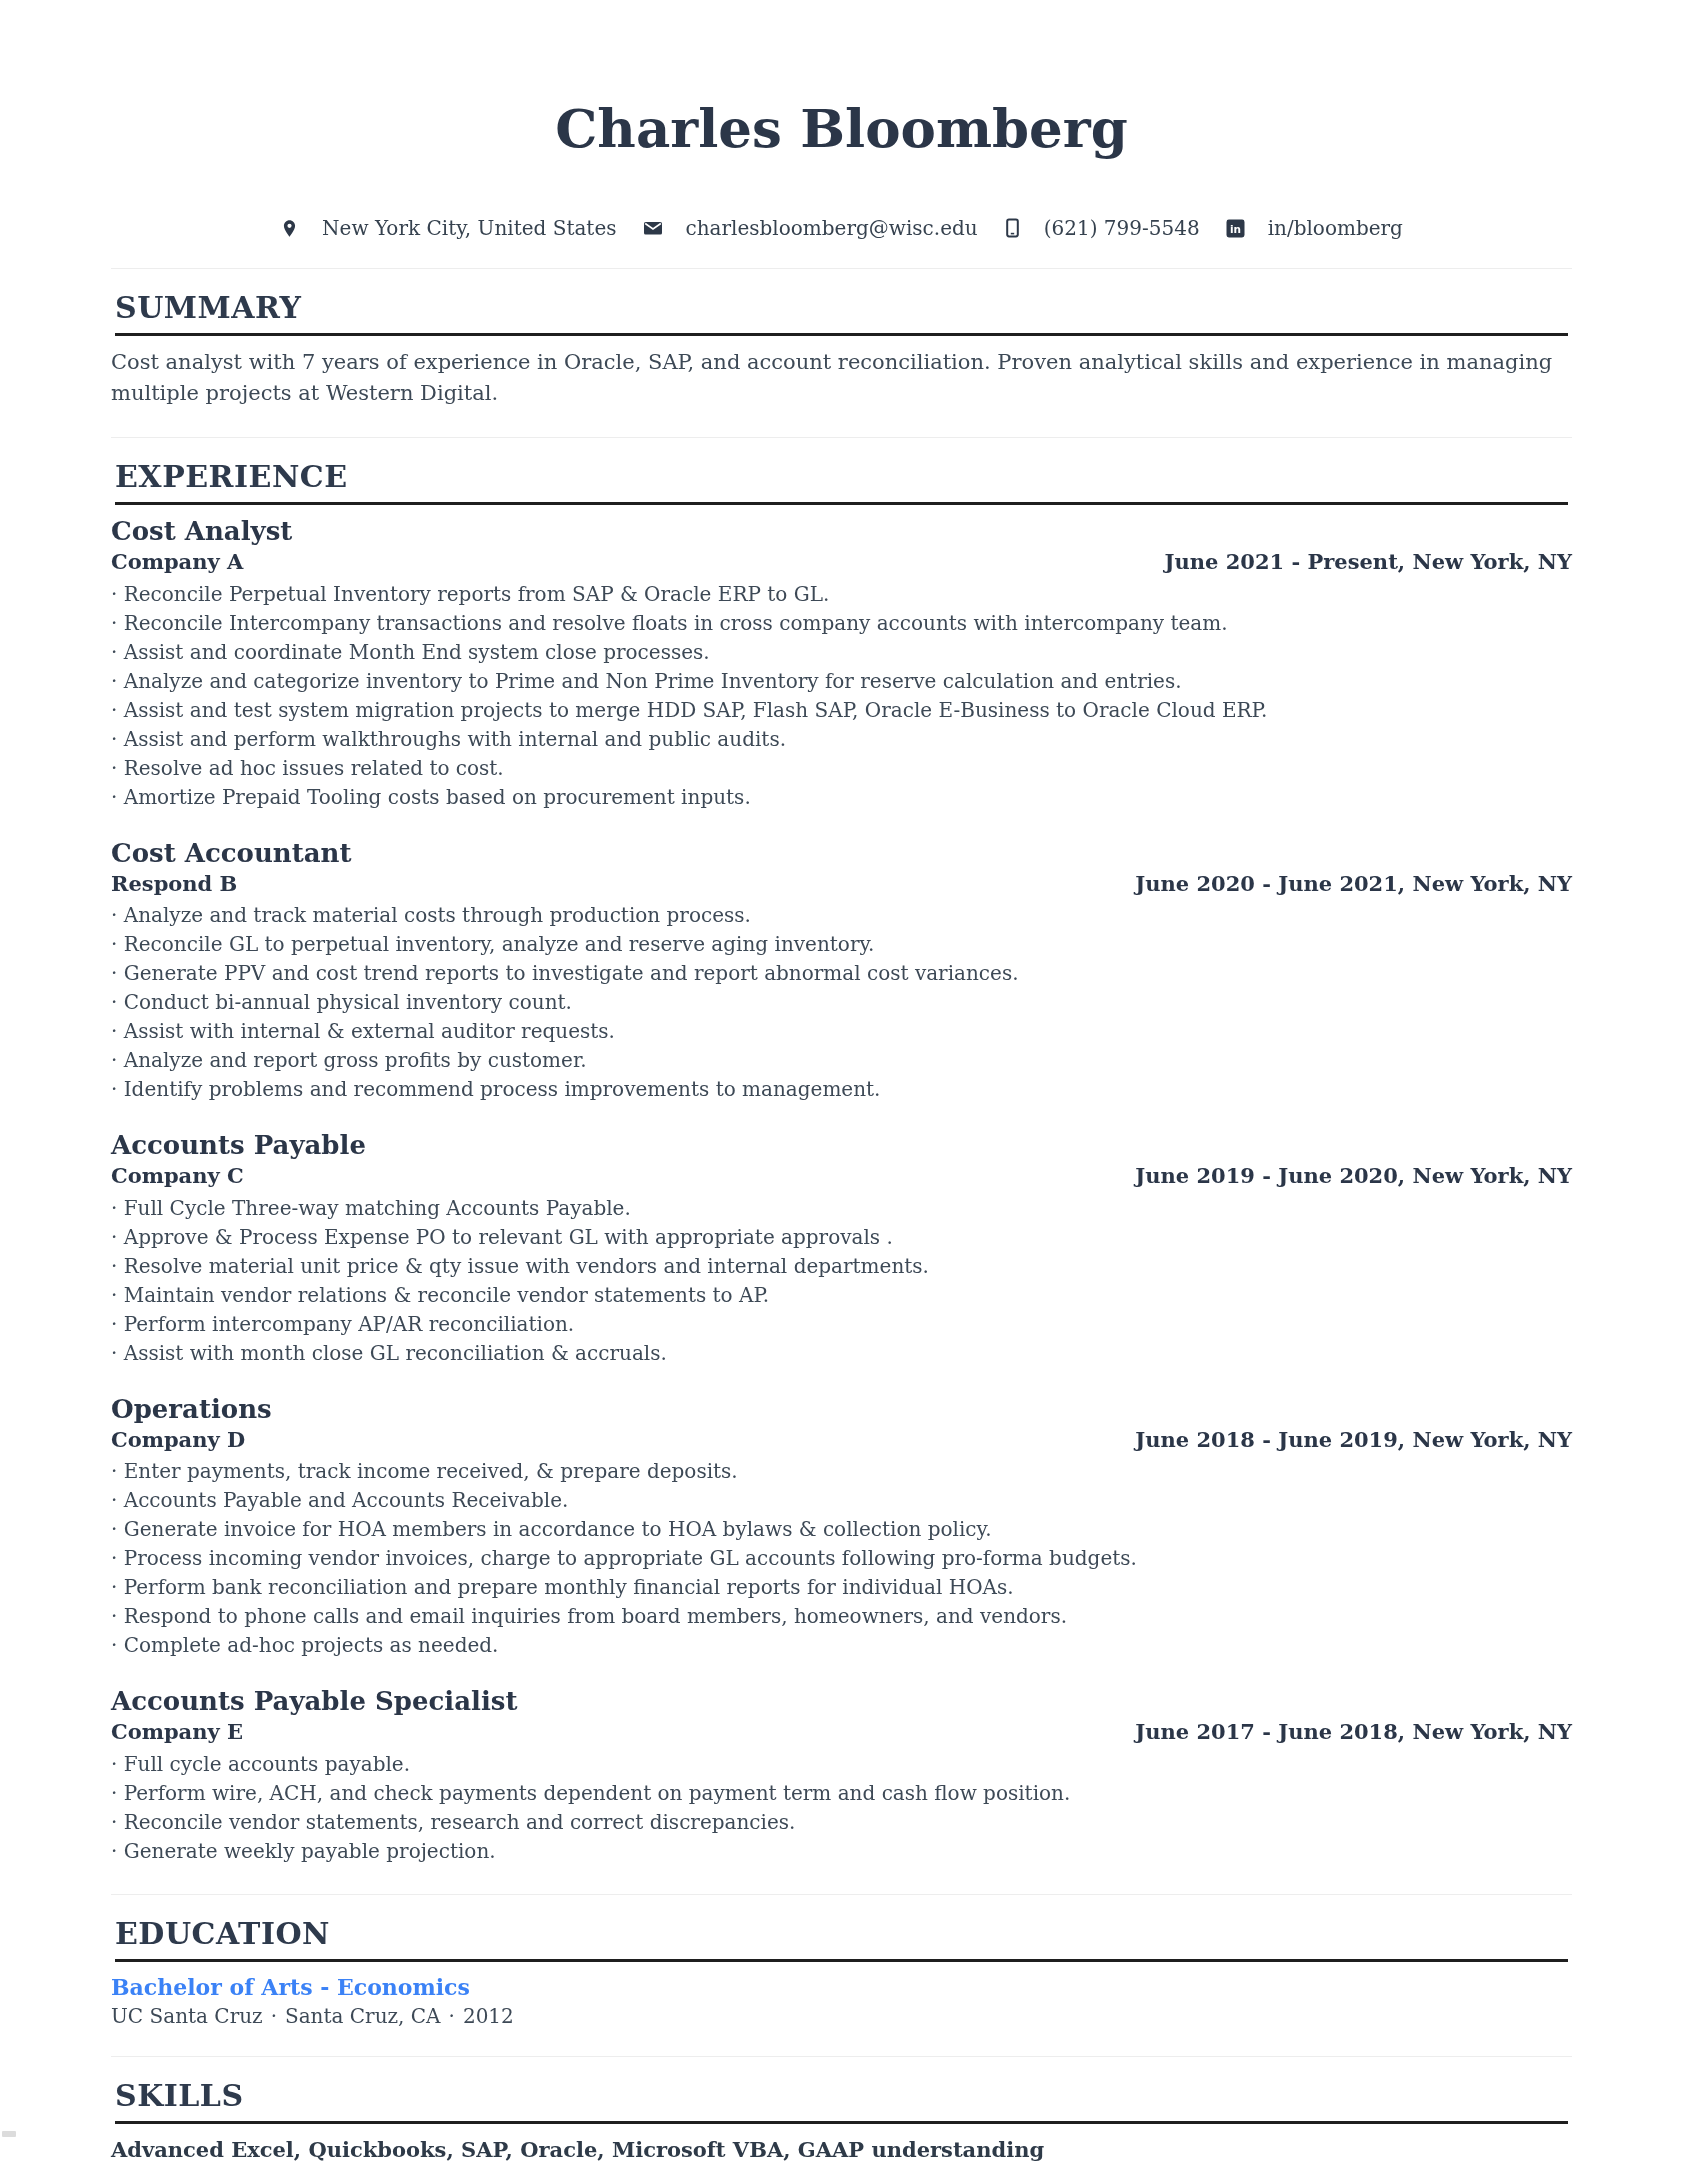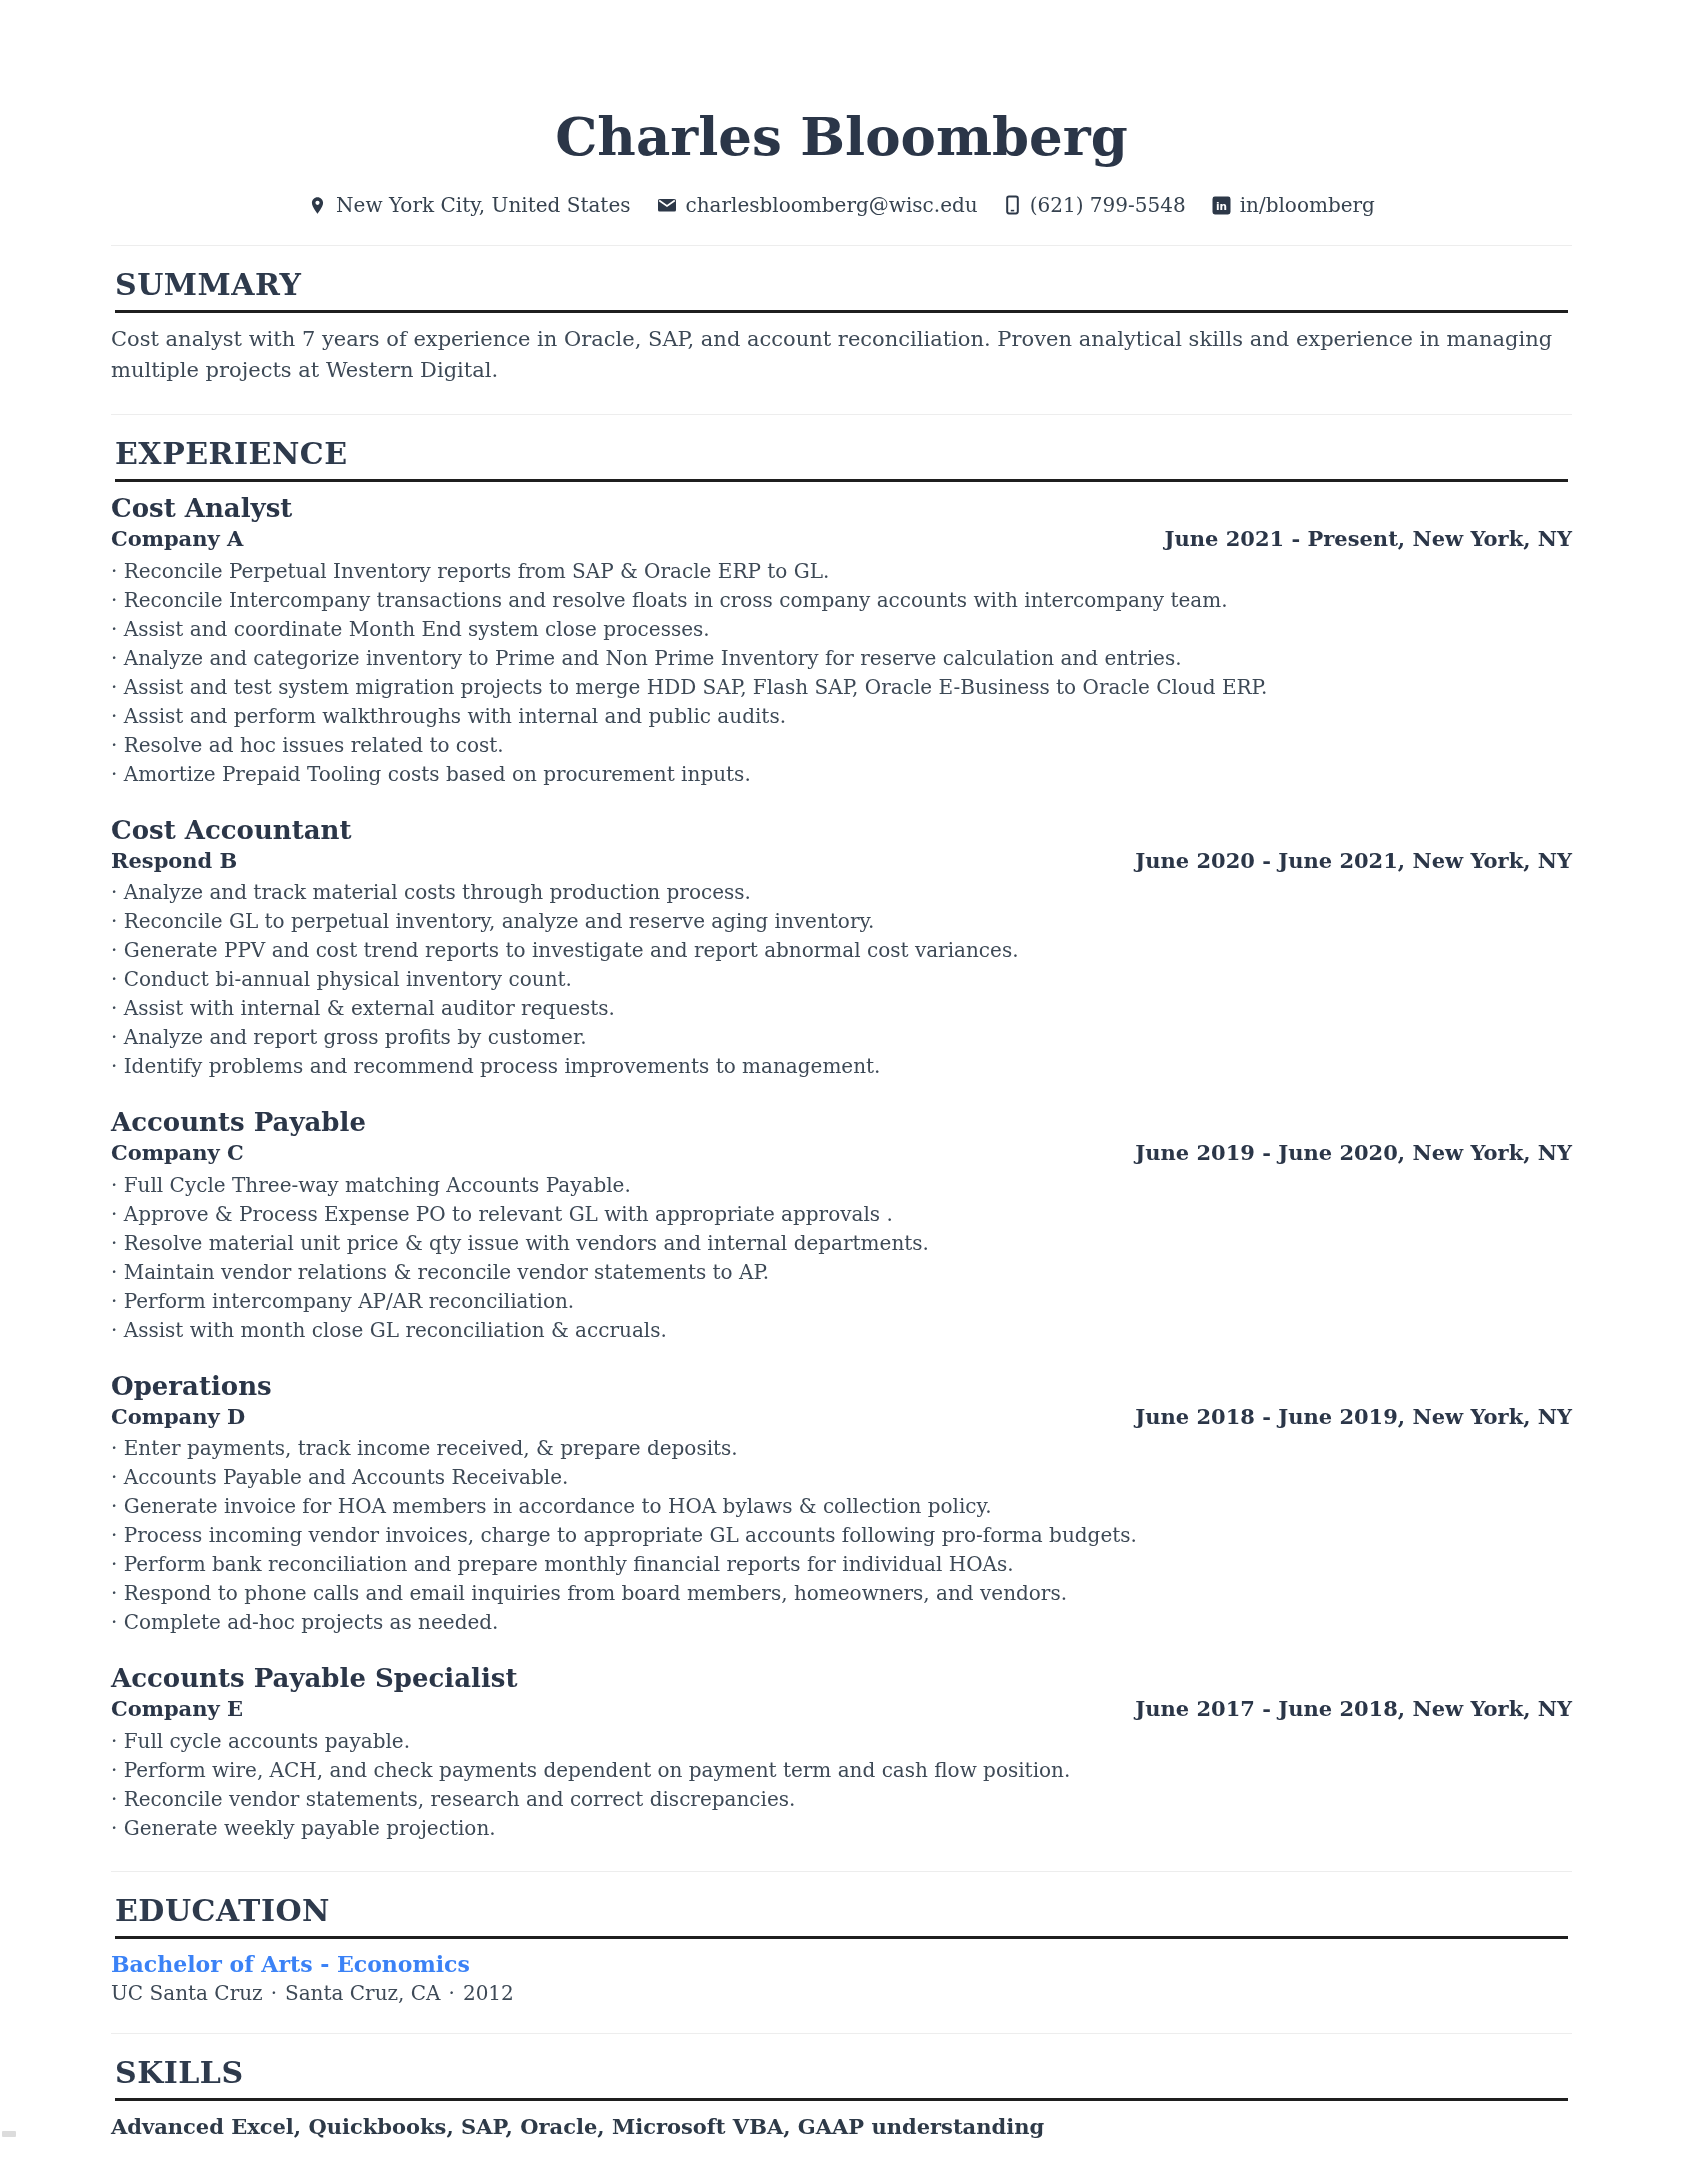--- a/index.html
+++ b/index.html
@@ -14,41 +14,42 @@
     font-family: "DejaVu Serif", "Liberation Serif", serif;
     color: #3d4956;
     overflow: hidden;
   }
   .page {
     padding: 91px 111px 0 111px;
   }
 
   
   .name {
-    margin: 8px;
+    margin: 0;
     text-align: center;
     font-size: 53px;
     line-height: 1.4;
     font-weight: 700;
     color: #2b3648;
   }
   .contact-bar {
     margin-top: 20px;
     display: flex;
     justify-content: center;
     align-items: center;
     gap: 26px;
     font-size: 20px;
     color: #36424f;
   }
   .contact-item {
     display: flex;
     align-items: center;
-    gap: 9px;
+    gap: 23px;
     white-space: nowrap;
+    margin-top: 31px;
   }
   .contact-item svg { display: block; }
 
   
   .section {
     border-top: 1px solid #ededed;
     margin-top: 28px;
     padding-top: 18px;
   }
   .section-title {

